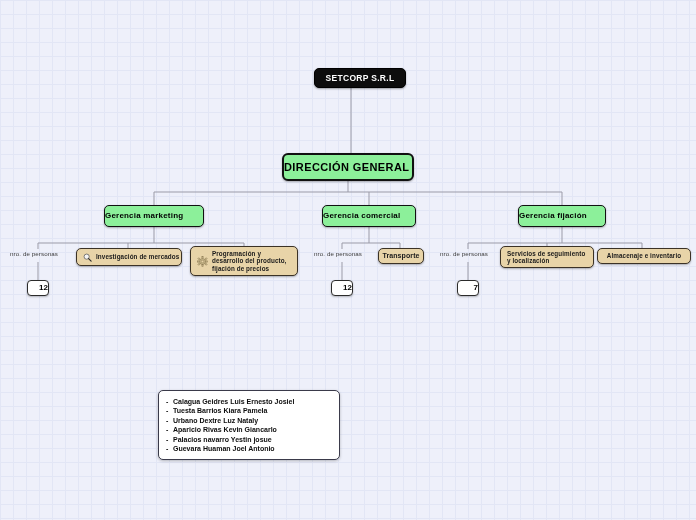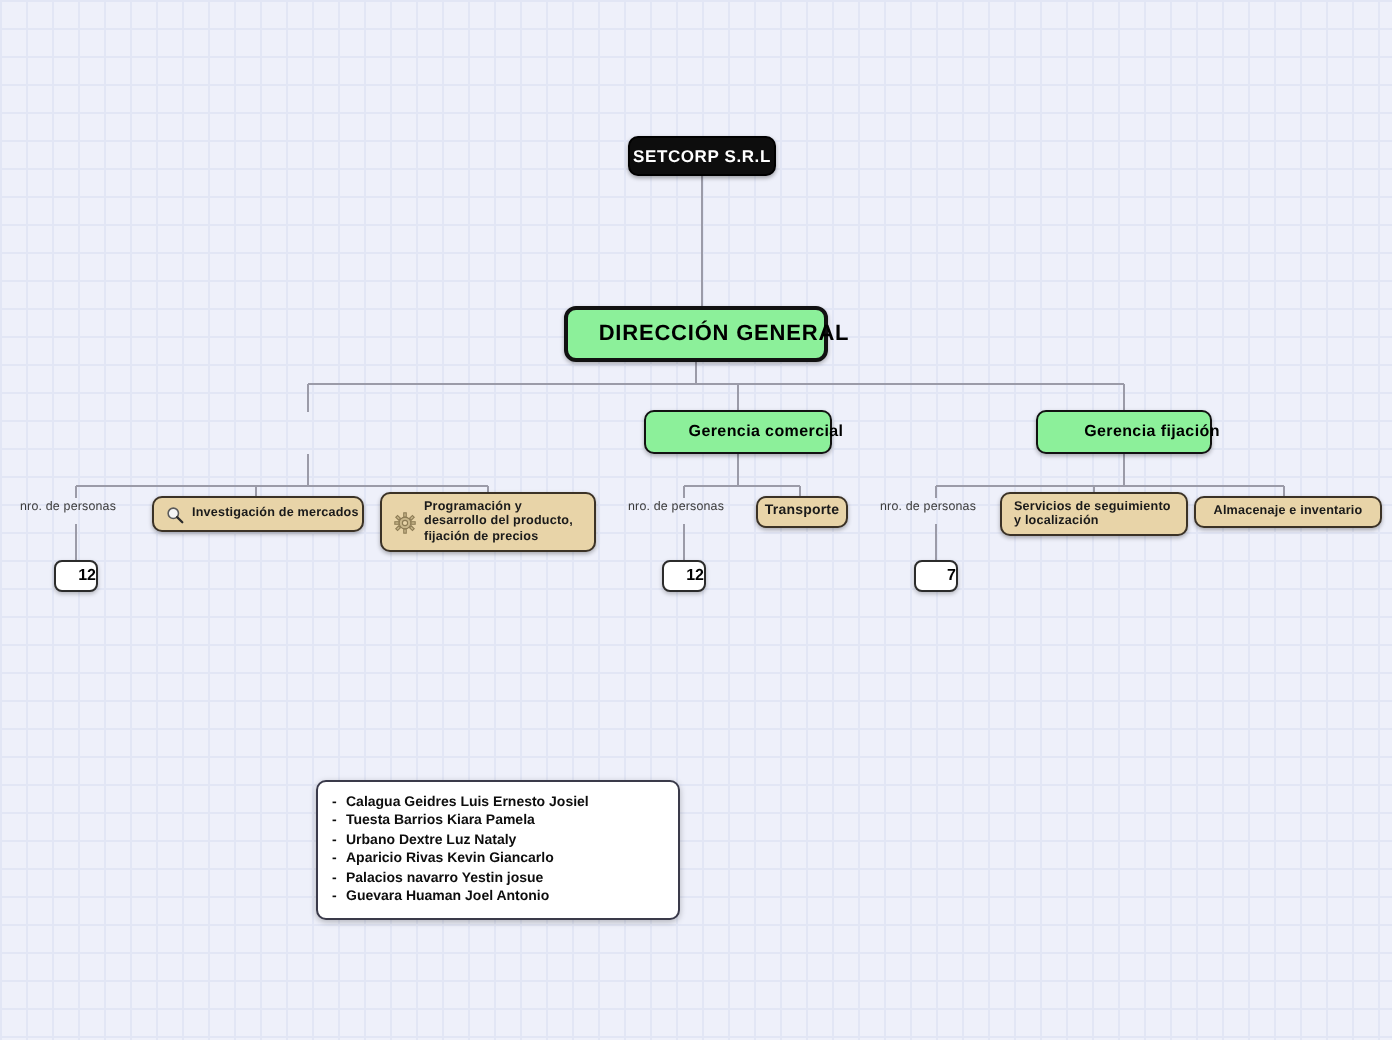--- a/index.html
+++ b/index.html
@@ -59,23 +59,21 @@
     font-size: 8.5px;
     letter-spacing: 0.3px;
     justify-content: center;
     box-shadow: 0 1px 2px rgba(0,0,0,0.35);
   }
   
   .node-green {
     background: #8cf09a;
     color: #000000;
     border: 1.5px solid #111111;
-    justify-content: center;
     box-shadow: 0 1px 2px rgba(0,0,0,0.3);
-    padding-left: 28px;
   }
   .node-green.big {
     font-size: 11px;
     letter-spacing: 0.4px;
     border-width: 2px;
     border-radius: 6px;
   }
   .node-green.mid {
     font-size: 8px;
     letter-spacing: 0.2px;
@@ -173,28 +171,31 @@
     <path d="M342,262 L342,280"></path>
 
     <path d="M562,227 L562,243"></path>
     <path d="M468,243 L642,243"></path>
     <path d="M468,243 L468,249"></path>
     <path d="M547,243 L547,248"></path>
     <path d="M642,243 L642,248"></path>
     <path d="M468,262 L468,280"></path>
   </svg>
 
-  <div class="node node-root" style="left:314px; top:68px; width:74px; height:20px;">
+  <div class="node node-root" style="left:314px; top:68px; width:92px; height:20px;">
     <span>SETCORP S.R.L</span>
   </div>
 
   <div class="node node-green big" style="left:282px; top:153px; width:132px; height:28px;">
     <span>DIRECCIÓN GENERAL</span>
   </div>
 
+  <div class="node node-green mid" style="left:104px; top:205px; width:100px; height:22px;">
+    <span>Gerencia marketing</span>
+  </div>
 
   <div class="caption" style="left:10px; top:250px;">nro. de personas</div>
 
   <div class="node node-count" style="left:27px; top:280px; width:22px; height:16px;">
     <span>12</span>
   </div>
 
   <div class="node node-tan" style="left:76px; top:248px; width:106px; height:18px;">
     <span class="icon">
       <svg width="9" height="9" viewBox="0 0 16 16">

